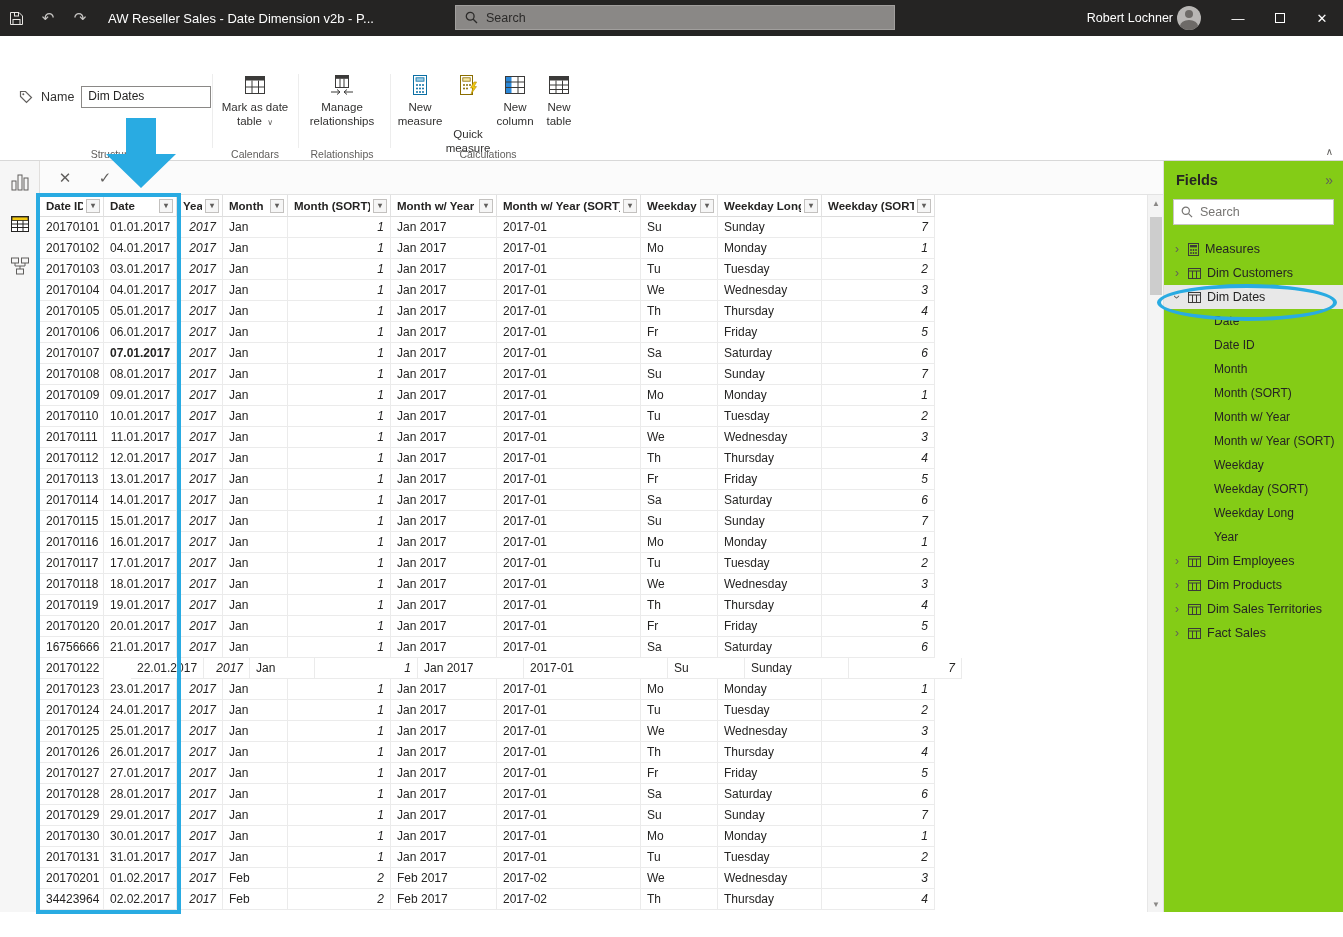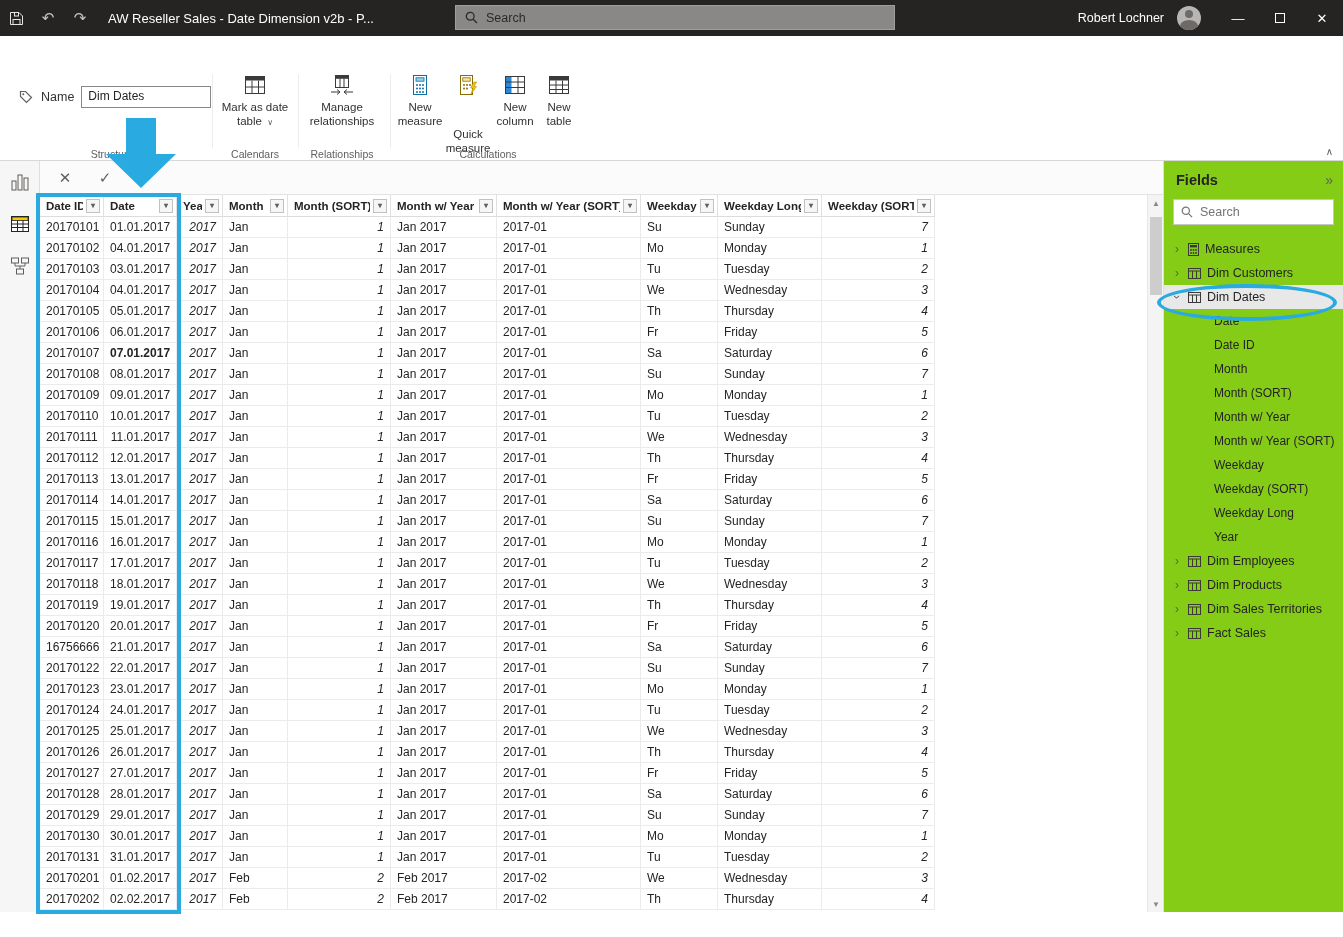--- a/index.html
+++ b/index.html
@@ -14,21 +14,21 @@
   .titlebar { position:absolute; left:0; top:0; width:100%; height:36px;
     background:#252423; color:#ffffff; display:flex; align-items:center; }
   .tb-btn { width:32px; height:36px; display:flex; align-items:center; justify-content:center;
     color:#c8c6c4; font-size:15px; }
   .tb-title { margin-left:12px; font-size:13px; white-space:nowrap; }
   .tb-search { position:absolute; left:455px; top:5px; width:440px; height:25px;
     background:#8a8886; border:1px solid #a19f9d; display:flex; align-items:center;
     gap:8px; padding:0 9px; }
   .tb-search .ph { color:#2b2a29; font-size:12.5px; }
   .tb-right { position:absolute; right:0; top:0; height:36px; display:flex; align-items:center; }
-  .tb-user { font-size:12.5px; margin-right:13px; }
+  .tb-user { font-size:12.5px; margin-right:4px; }
   .avatar { width:24px; height:24px; border-radius:50%; background:#b8b6b4; margin-right:16px;
     position:relative; overflow:hidden; }
   .avatar::before { content:""; position:absolute; left:8px; top:4px; width:8px; height:8px;
     border-radius:50%; background:#6d6a67; }
   .avatar::after { content:""; position:absolute; left:3px; top:14px; width:18px; height:12px;
     border-radius:50% 50% 0 0; background:#6d6a67; }
   .win-btn { width:42px; height:36px; display:flex; align-items:center; justify-content:center;
     color:#ffffff; font-size:13px; }
   .max-box { width:10px; height:10px; border:1px solid #ffffff; display:inline-block; }
 
@@ -583,21 +583,21 @@
             <div class="td align-left" style="width: 65px;">Jan</div>
             <div class="td align-right italic" style="width: 103px;">1</div>
             <div class="td align-left" style="width: 106px;">Jan 2017</div>
             <div class="td align-left" style="width: 144px;">2017-01</div>
             <div class="td align-left" style="width: 77px;">Sa</div>
             <div class="td align-left" style="width: 104px;">Saturday</div>
             <div class="td align-right italic" style="width: 113px;">6</div>
           </div>
           <div class="tr">
             <div class="td align-right" style="width: 64px;">20170122</div>
-            <div class="td align-right" style="width: 73px;">22.01.2017</div>
+            <div class="td align-right" style="width: 73px; margin-left: 27px;">22.01.2017</div>
             <div class="td align-right italic" style="width: 46px;">2017</div>
             <div class="td align-left" style="width: 65px;">Jan</div>
             <div class="td align-right italic" style="width: 103px;">1</div>
             <div class="td align-left" style="width: 106px;">Jan 2017</div>
             <div class="td align-left" style="width: 144px;">2017-01</div>
             <div class="td align-left" style="width: 77px;">Su</div>
             <div class="td align-left" style="width: 104px;">Sunday</div>
             <div class="td align-right italic" style="width: 113px;">7</div>
           </div>
           <div class="tr">
@@ -714,21 +714,21 @@
             <div class="td align-right italic" style="width: 46px;">2017</div>
             <div class="td align-left" style="width: 65px;">Feb</div>
             <div class="td align-right italic" style="width: 103px;">2</div>
             <div class="td align-left" style="width: 106px;">Feb 2017</div>
             <div class="td align-left" style="width: 144px;">2017-02</div>
             <div class="td align-left" style="width: 77px;">We</div>
             <div class="td align-left" style="width: 104px;">Wednesday</div>
             <div class="td align-right italic" style="width: 113px;">3</div>
           </div>
           <div class="tr">
-            <div class="td align-right" style="width: 64px;">20170202</div>
+            <div class="td align-right" style="width: 64px;">34423964</div>
             <div class="td align-right" style="width: 73px;">02.02.2017</div>
             <div class="td align-right italic" style="width: 46px;">2017</div>
             <div class="td align-left" style="width: 65px;">Feb</div>
             <div class="td align-right italic" style="width: 103px;">2</div>
             <div class="td align-left" style="width: 106px;">Feb 2017</div>
             <div class="td align-left" style="width: 144px;">2017-02</div>
             <div class="td align-left" style="width: 77px;">Th</div>
             <div class="td align-left" style="width: 104px;">Thursday</div>
             <div class="td align-right italic" style="width: 113px;">4</div>
           </div>

